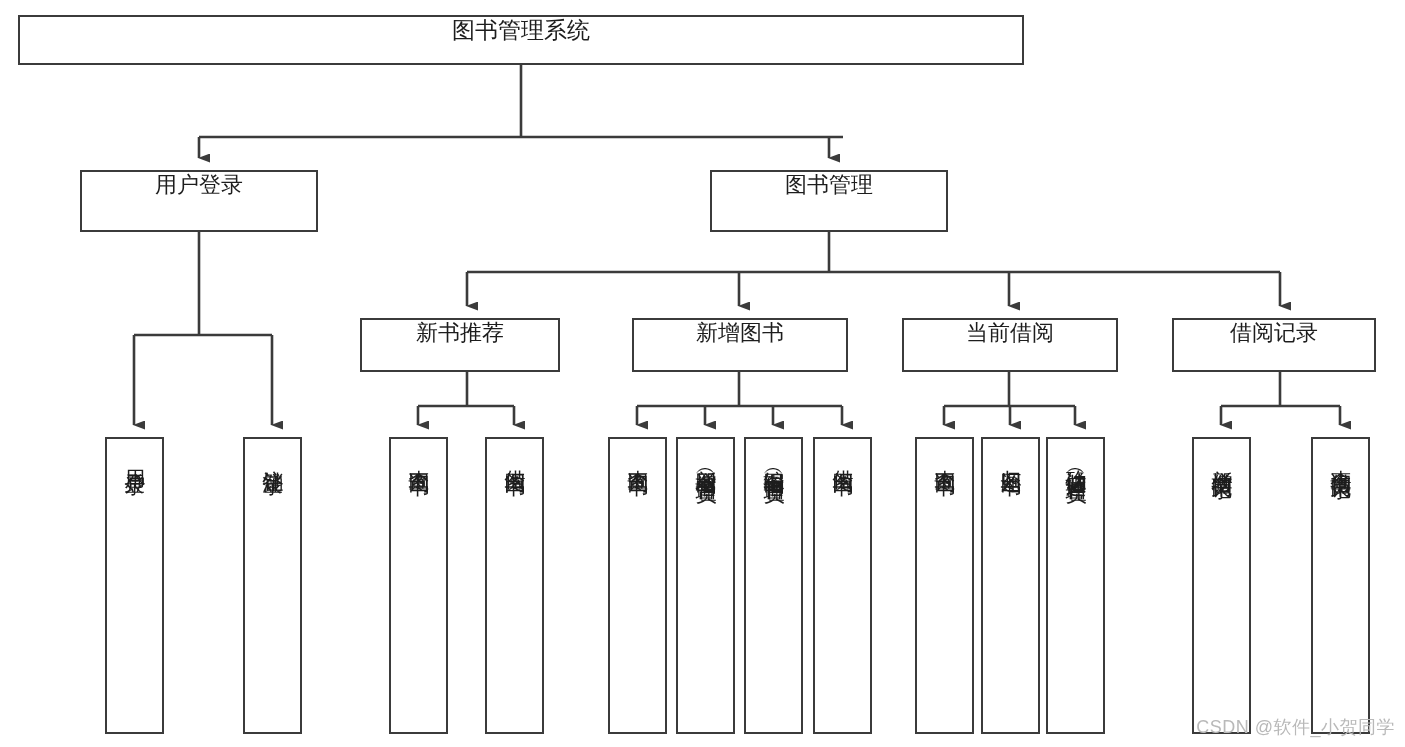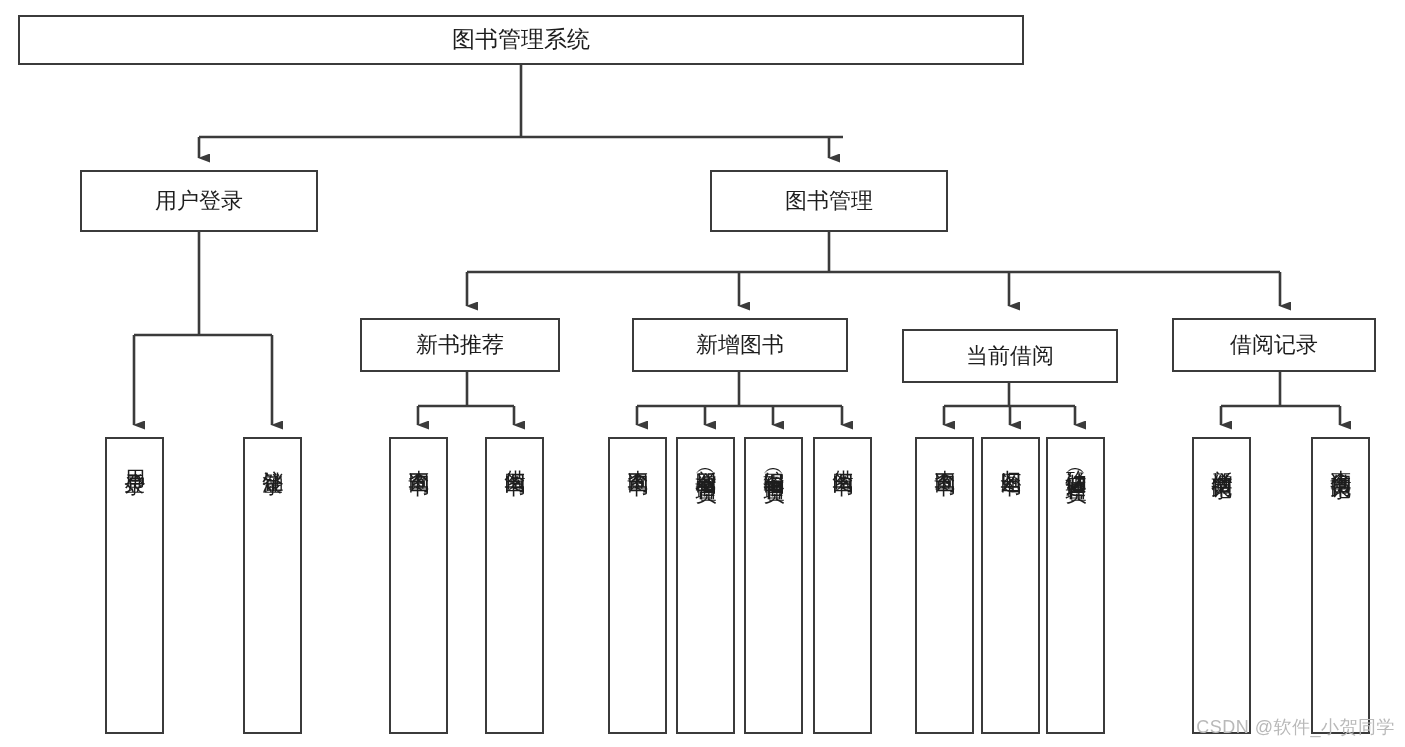--- a/index.html
+++ b/index.html
@@ -22,21 +22,21 @@
     width:1405px;height:747px;
     pointer-events:none;
   }
   
   .node{
     position:absolute;
     box-sizing:border-box;
     background:#ffffff;
     border:2px solid #3b3b3b;
     display:flex;
-    align-items:center;
+    align-items:flex-start;
     justify-content:center;
     color:#1d1d1d;
     line-height:1.18;
     z-index:2;
   }
   .node.root{
     font-size:23px;
   }
   .node.l2{
     font-size:22px;
@@ -140,21 +140,21 @@
   </div>
 
   <div class="node l3" style="left:360px;top:318px;width:200px;height:54px;">
     <span>新书推荐</span>
   </div>
 
   <div class="node l3" style="left:632px;top:318px;width:216px;height:54px;">
     <span>新增图书</span>
   </div>
 
-  <div class="node l3" style="left:902px;top:318px;width:216px;height:54px;margin-top:11px;">
+  <div class="node l3" style="left:902px;top:318px;width:216px;height:54px;">
     <span>当前借阅</span>
   </div>
 
   <div class="node l3" style="left:1172px;top:318px;width:204px;height:54px;">
     <span>借阅记录</span>
   </div>
 
   <div class="node leaf" style="left:105px;top:437px;width:59px;height:297px;">
     <span class="vtext">用户登录</span>
   </div>

